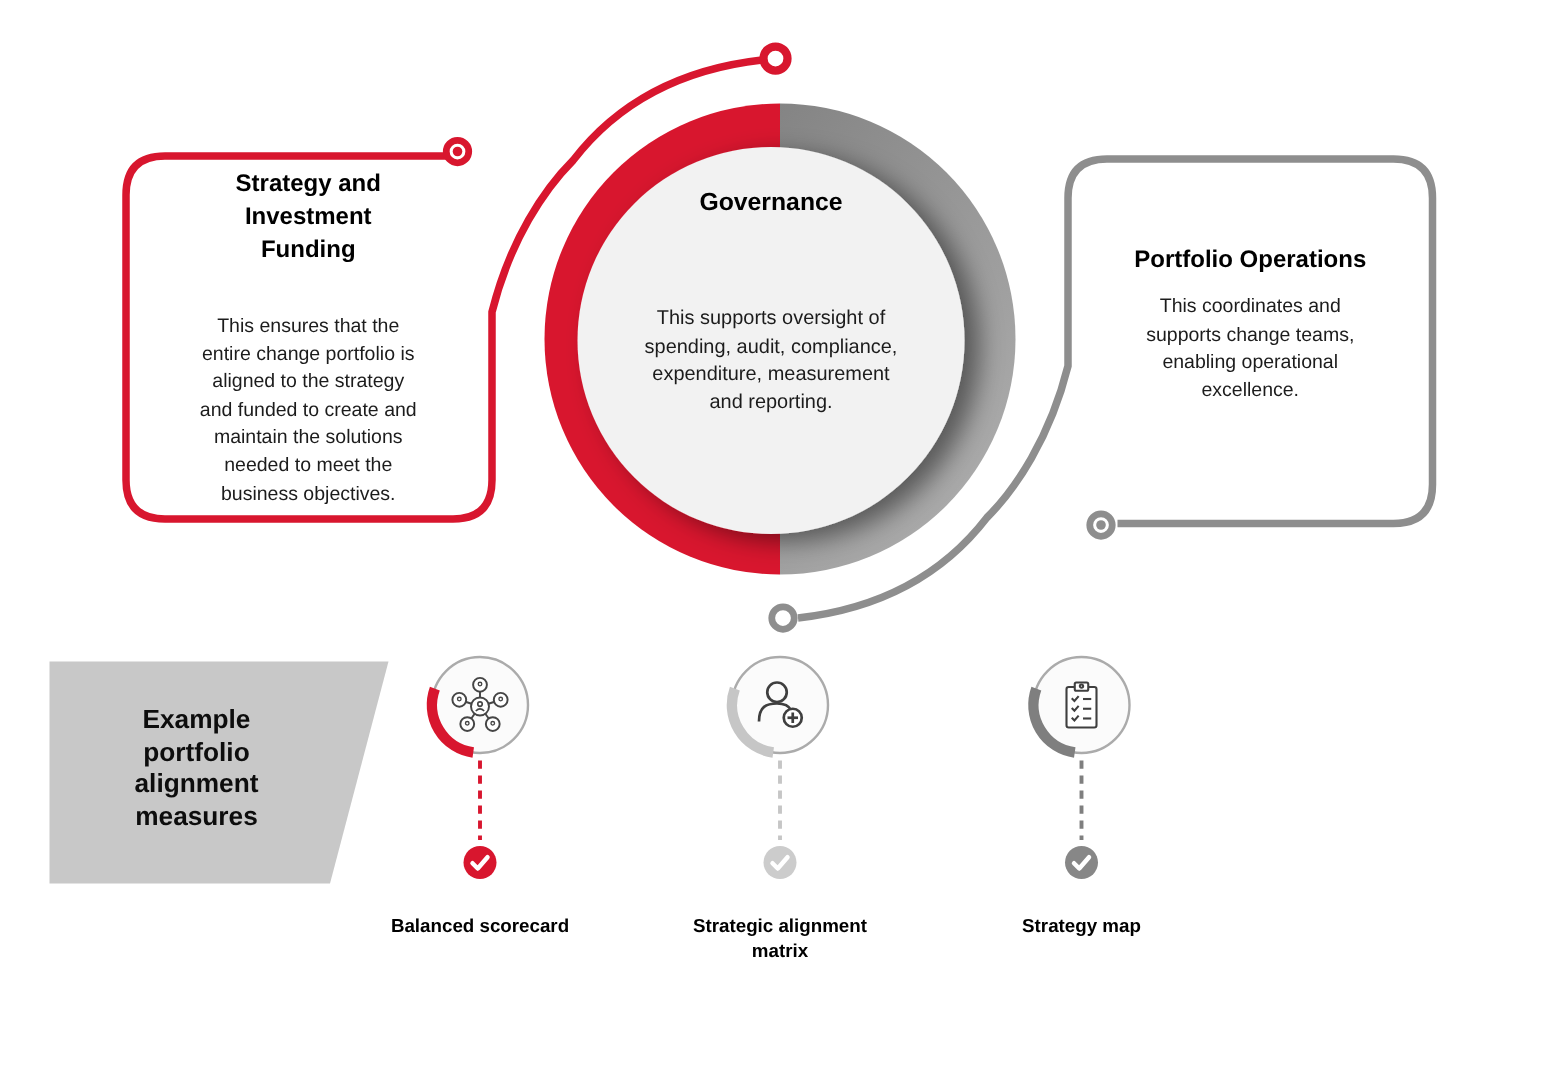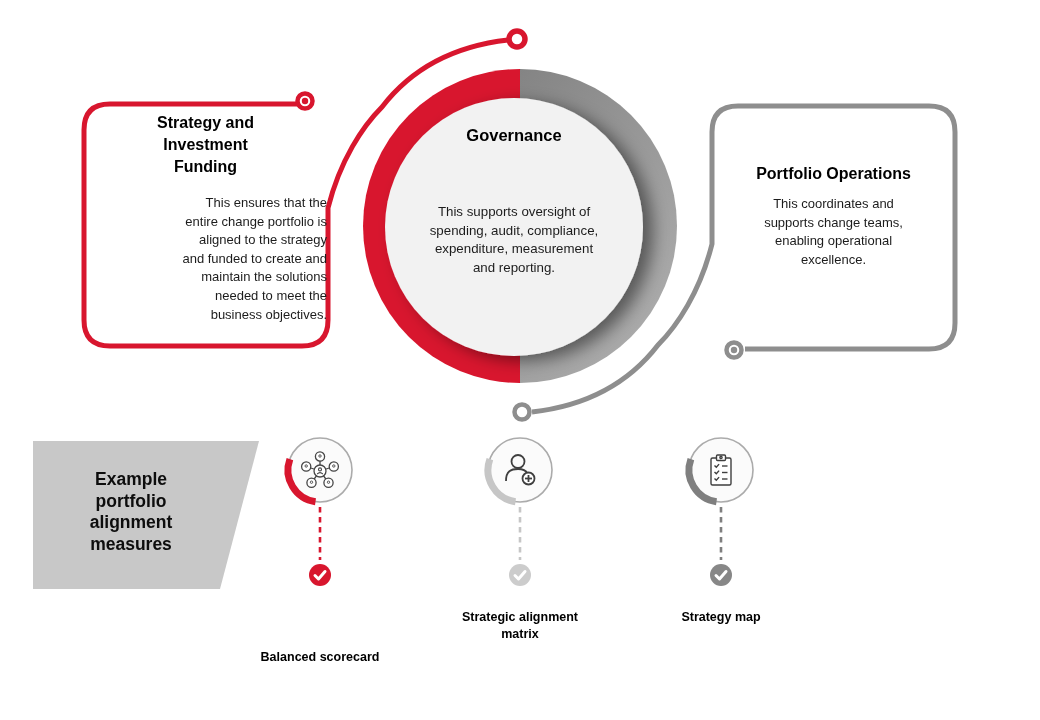--- a/index.html
+++ b/index.html
@@ -125,21 +125,21 @@
       <g>
         <circle cx="721" cy="575" r="11" fill="#878787"></circle>
         <path d="M 716 575.5 L 719.5 579 L 726 571.5" fill="none" stroke="#ffffff" stroke-width="3" stroke-linecap="round" stroke-linejoin="round"></path>
       </g>
     </g>
   </svg>
 
   <div class="abs center box-title ml" style="left:84px;top:112px;width:243px;">Strategy and
 Investment
 Funding</div>
-  <div class="abs center box-body ml" style="left:84px;top:194px;width:243px;text-align:right;">This ensures that the
+  <div class="abs center box-body ml" style="left:84px;top:208px;width:243px;">This ensures that the
 entire change portfolio is
 aligned to the strategy
 and funded to create and
 maintain the solutions
 needed to meet the
 business objectives.</div>
 
   <div class="abs center gov-title" style="left:387px;top:124px;width:254px;">Governance</div>
   <div class="abs center box-body ml" style="left:387px;top:203px;width:254px;font-size:13.3px;">This supports oversight of
 spending, audit, compliance,
@@ -150,18 +150,18 @@
   <div class="abs center callout-text ml" style="left:33px;top:469px;width:196px;">Example
 portfolio
 alignment
 measures</div>
 
   <div class="abs center box-body ml" style="left:712px;top:195px;width:243px;">This coordinates and
 supports change teams,
 enabling  operational
 excellence.</div>
 
-  <div class="abs center measure-label ml" style="left:230px;top:609px;width:180px;margin-top:40px;">Balanced scorecard</div>
+  <div class="abs center measure-label ml" style="left:230px;top:609px;width:180px;">Balanced scorecard</div>
   <div class="abs center measure-label ml" style="left:631px;top:609px;width:180px;">Strategy map</div>
   <div class="abs center measure-label ml" style="left:430px;top:609px;width:180px;">Strategic alignment
 matrix</div>
 
 </div>
 
 </body></html>

